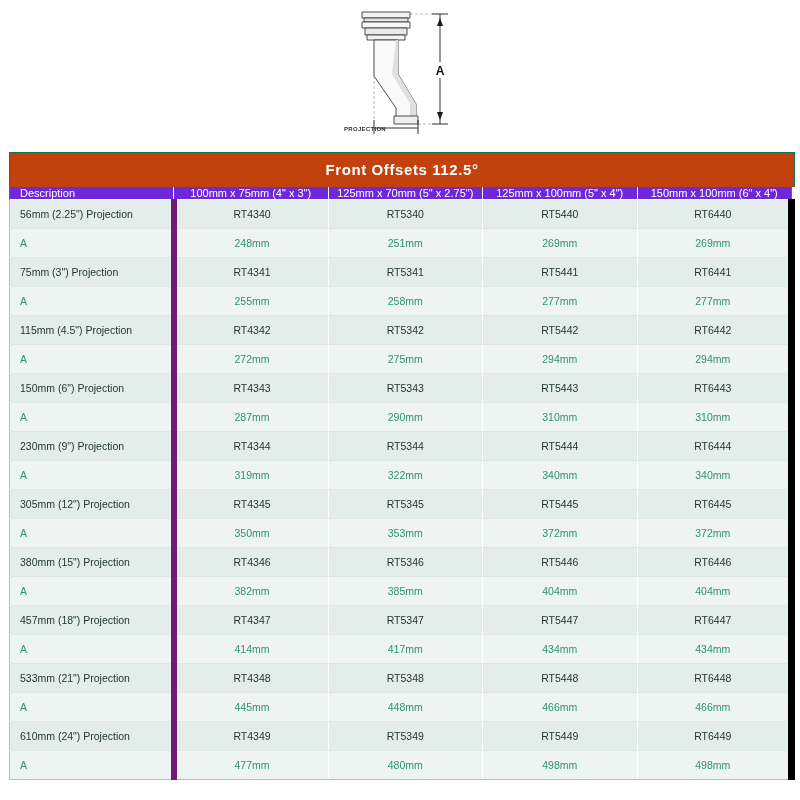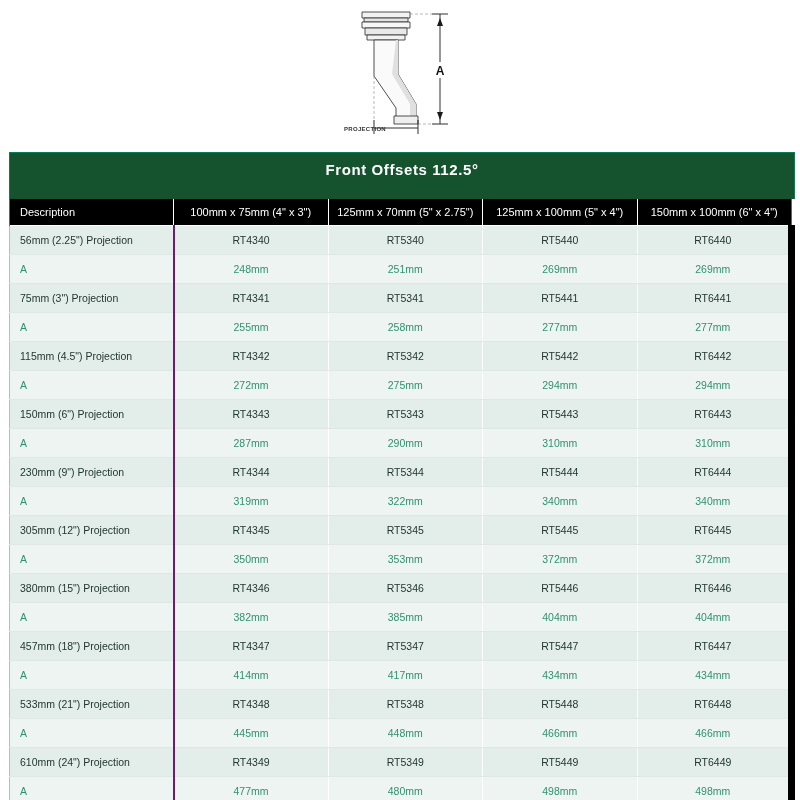--- a/index.html
+++ b/index.html
@@ -44,40 +44,40 @@
 
   
   table.offsets {
     border-collapse: collapse;
     width: 782px;
     margin: 0 9px;
     table-layout: fixed;
   }
   table.offsets caption {
     caption-side: top;
-    background: #14532d;
+    background: #c2410c;
     color: #ffffff;
     font-size: 15px;
     font-weight: bold;
     letter-spacing: 0.6px;
-    padding: 8px 0 21px;
+    padding: 8px 0 9px;
     border: 1px solid #0e7a52;
     border-bottom: none;
     text-align: center;
   }
   table.offsets col.c-desc { width: 164px; }
   table.offsets col.c-data { width: 154.5px; }
 
   thead th {
-    background: #000000;
+    background: #6d28d9;
     color: #ffffff;
     font-size: 11px;
     font-weight: normal;
     text-align: center;
-    padding: 7px 4px;
+    padding: 0 4px;
     border-right: 1px solid #ffffff;
     border-left: 1px solid #ffffff;
   }
   thead th.desc-head {
     text-align: left;
     padding-left: 10px;
     border-left: 1px solid #1c8c5f;
   }
   thead th:last-child { border-right: 1px solid #1c8c5f; }
 
@@ -101,21 +101,21 @@
   tbody tr.row-dim {
     background: #edf4f1;
   }
   tbody tr.row-dim td { color: #2f9270; }
   tbody tr.row-dim td.desc { color: #2f9270; }
 
   tbody td:first-child {
     border-left: 1px solid #a9c6bb;
   }
   tbody td:nth-child(2) {
-    border-left: 2px solid #701a75;
+    border-left: 6px solid #701a75;
   }
   tbody td:last-child {
     border-right: 7px solid #000000;
   }
   tbody tr:last-child td {
     border-bottom: 1px solid #a9c6bb;
   }
 </style>
 </head>
 <body>

